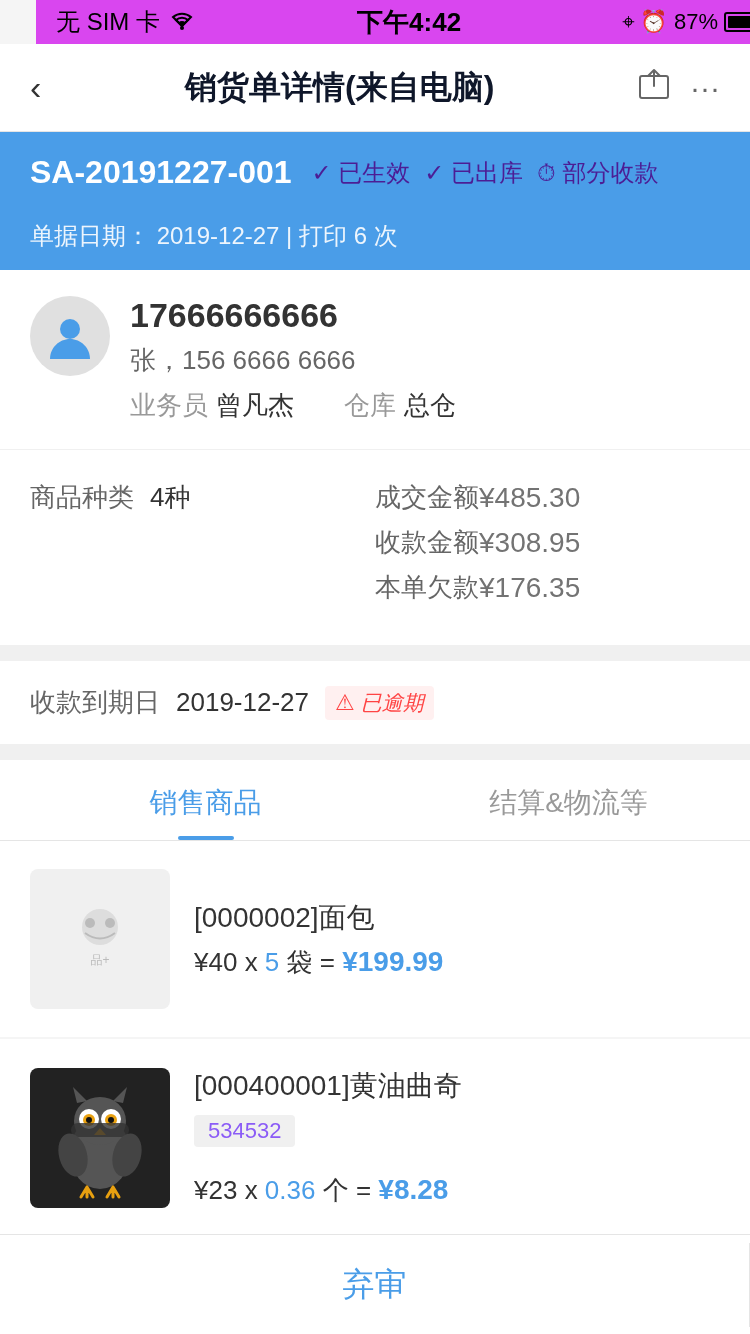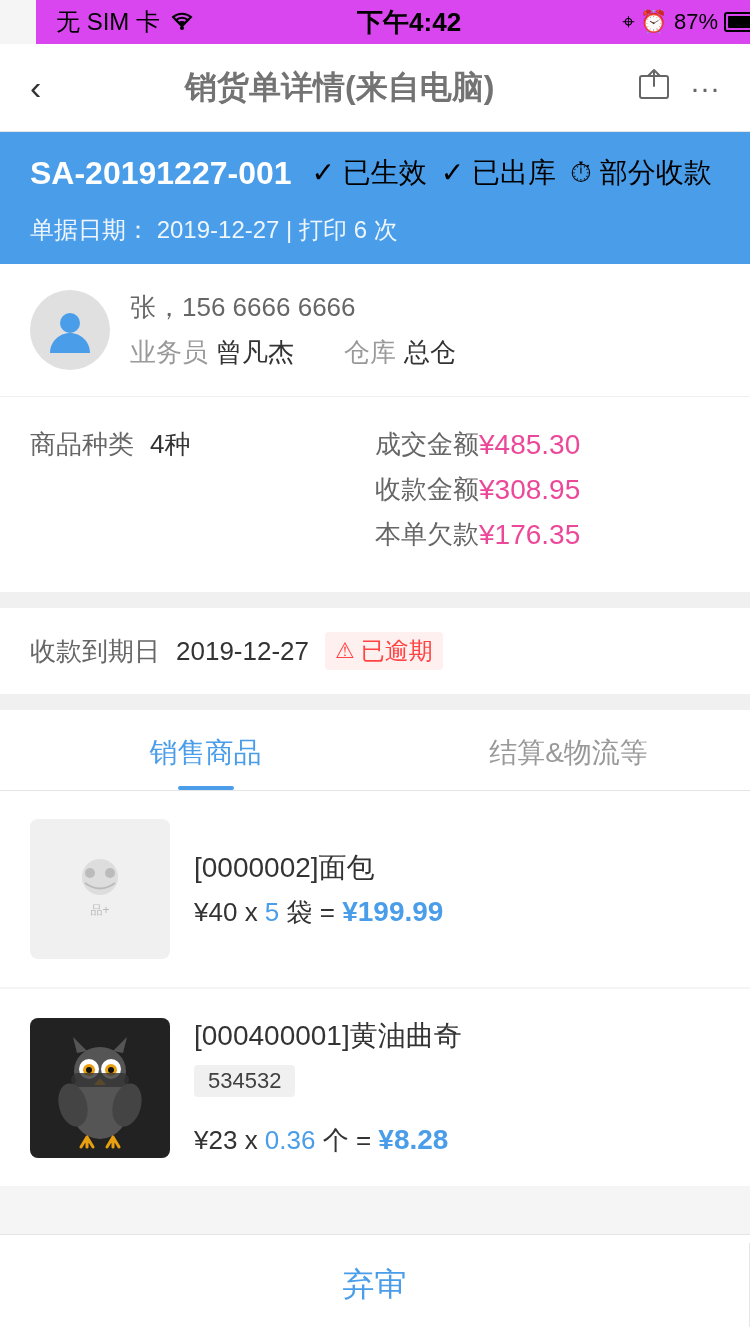--- a/index.html
+++ b/index.html
@@ -53,45 +53,45 @@
       border-bottom: 1px solid #e5e5e5;
     }
     .nav-back {
       font-size: 34px;
       color: #333;
       cursor: pointer;
     }
     .nav-title {
       font-size: 32px;
       font-weight: 600;
-      color: #737373;
+      color: #0f172a;
     }
     .nav-actions { display: flex; align-items: center; gap: 20px; }
     .nav-action-icon { font-size: 30px; color: #666; cursor: pointer; }
 
     
     .header-banner {
       background: #4a9de8;
       padding: 22px 30px 18px 30px;
     }
     .banner-row1 {
       display: flex;
       align-items: center;
       gap: 20px;
-      margin-bottom: 22px;
+      margin-bottom: 29px;
     }
     .banner-id {
       font-size: 32px;
       font-weight: 700;
       color: #fff;
     }
     .banner-tags { display: flex; align-items: center; gap: 14px; }
     .banner-tag {
       display: flex; align-items: center; gap: 5px;
-      font-size: 28px; color: #000000;
+      font-size: 24px; color: #4c1d95;
     }
     .banner-row2 {
       font-size: 24px;
       color: rgba(255,255,255,0.9);
     }
 
     
     .customer-section {
       background: #fff;
       padding: 26px 30px;
@@ -147,42 +147,42 @@
     .stats-label { font-size: 26px; color: #666; }
     .stats-value-normal { font-size: 26px; color: #333; }
     .stats-right { flex: 1; }
     .amount-row {
       display: flex;
       justify-content: flex-start;
       align-items: center;
       margin-bottom: 10px;
     }
     .amount-label { font-size: 26px; color: #666; }
-    .amount-value { font-size: 28px; color: #ec4899; font-weight: 500; }
+    .amount-value { font-size: 28px; color: #737373; font-weight: 500; }
 
     
     .due-section {
       background: #fff;
       padding: 24px 30px;
       display: flex;
       align-items: center;
       gap: 16px;
       font-size: 26px;
       color: #666;
       border-bottom: 16px solid #f0f0f0;
     }
     .due-label { color: #666; }
     .due-date { color: #333; }
     .overdue-badge {
       display: flex; align-items: center; gap: 6px;
       background: #fff0f0; border-radius: 4px;
       padding: 3px 10px;
     }
     .overdue-dot { color: #ff4444; font-size: 22px; }
-    .overdue-text { color: #ff4444; font-size: 24px; }
+    .overdue-text { color: #ff4444; font-size: 21px; font-style: italic; }
 
     
     .tabs-section {
       background: #fff;
       display: flex;
       border-bottom: 1px solid #e5e5e5;
       padding-left: 24px;
     }
     .tab-item {
       flex: 1;
@@ -231,21 +231,21 @@
       font-size: 28px;
       color: #333;
       margin-bottom: 8px;
     }
     .product-batch {
       display: inline-block;
       background: #f0f0f0;
       border-radius: 4px;
       padding: 3px 14px;
       font-size: 22px;
-      color: #404040;
+      color: #8b5cf6;
       margin-bottom: 26px;
     }
     .product-price-line {
       font-size: 26px;
       color: #333;
     }
     .product-price-highlight { color: #4a9de8; }
     .product-total { color: #4a9de8; font-weight: 600; font-size: 28px; }
 
     
@@ -337,20 +337,21 @@
 </div>
 
 <div class="customer-section">
   <div class="customer-avatar">
     <svg viewBox="0 0 50 50" fill="none">
       <circle cx="25" cy="18" r="10" fill="#4a9de8"></circle>
       <path d="M5 48c0-11 8.95-20 20-20s20 9 20 20" fill="#4a9de8"></path>
     </svg>
   </div>
   <div class="customer-info">
+    <div class="customer-name">17666666666</div>
     <div class="customer-phone">张，156 6666 6666</div>
     <div class="customer-meta">
       <div class="customer-meta-item">
         <span class="customer-meta-label">业务员</span>
         <span class="customer-meta-value">曾凡杰</span>
       </div>
       <div class="customer-meta-item">
         <span class="customer-meta-label">仓库</span>
         <span class="customer-meta-value">总仓</span>
       </div>

